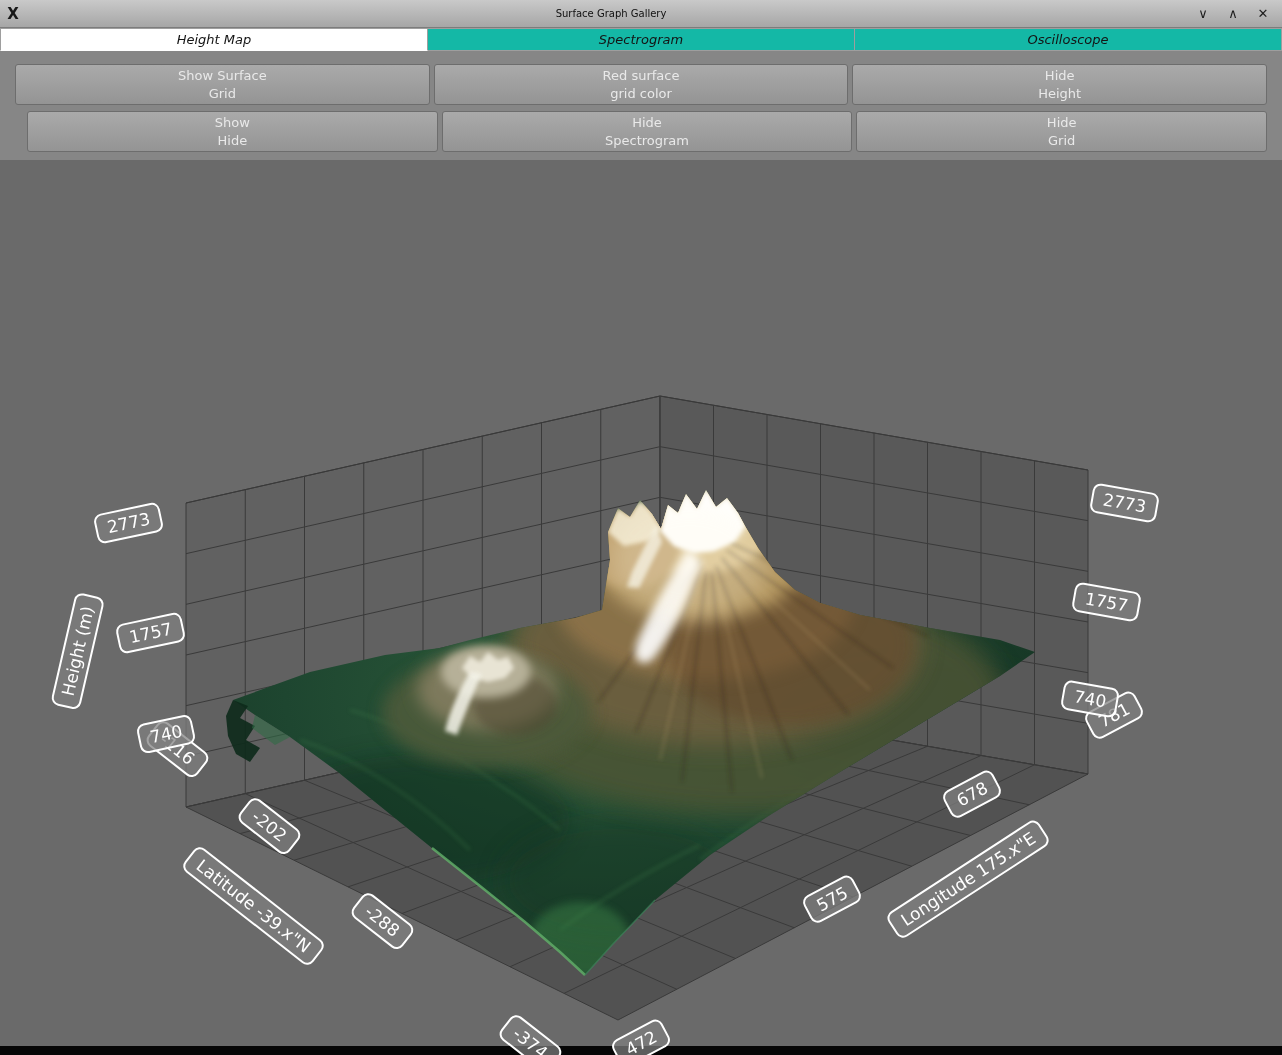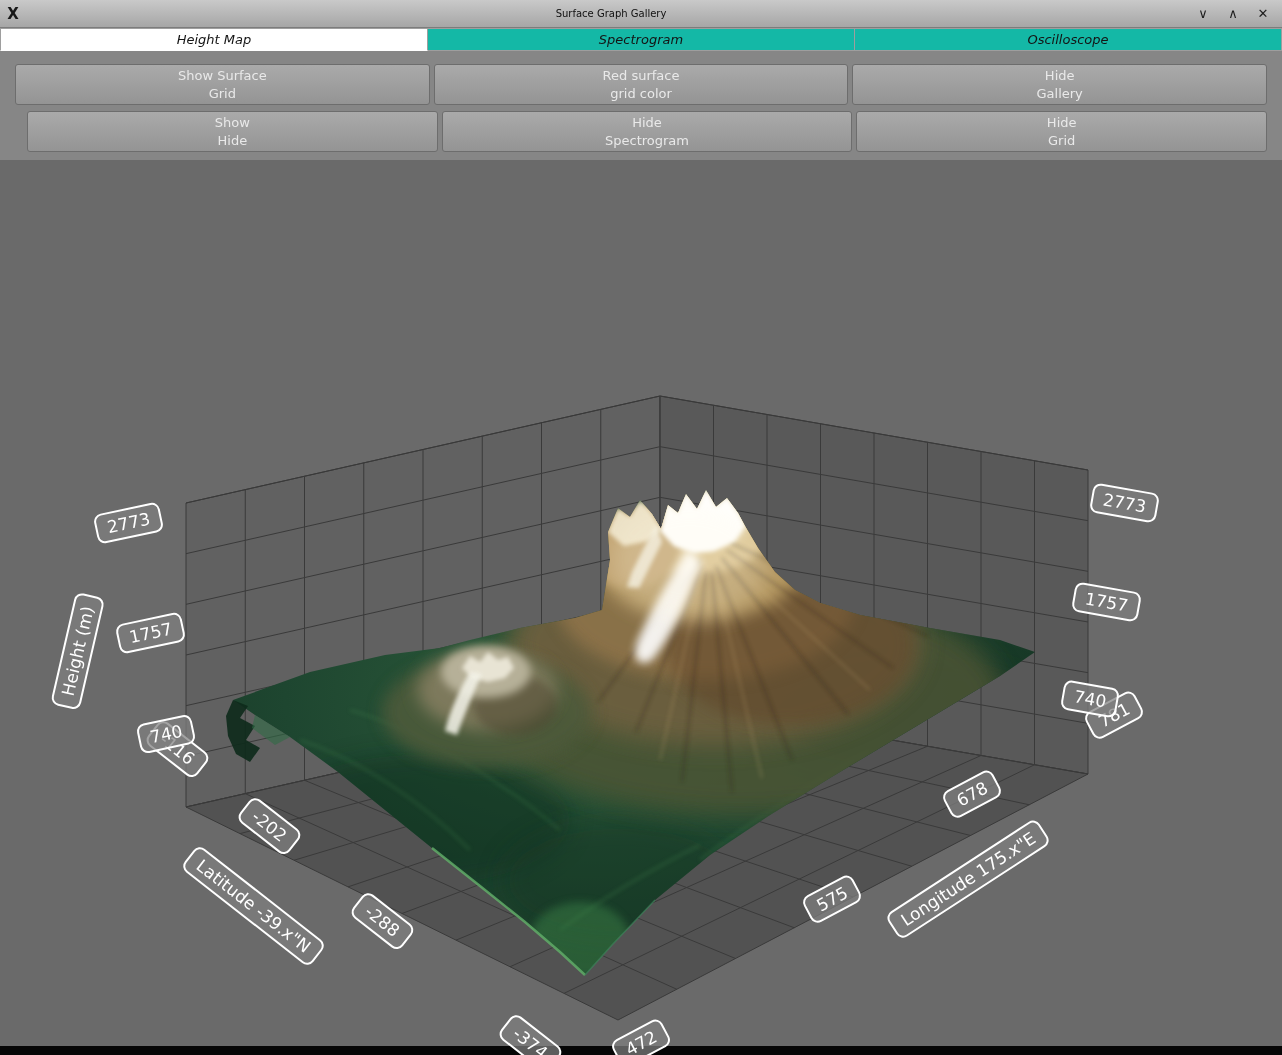--- a/index.html
+++ b/index.html
@@ -66,21 +66,21 @@
       <button class="tool-btn">
         <span>Show Surface</span>
         <span>Grid</span>
       </button>
       <button class="tool-btn">
         <span>Red surface</span>
         <span>grid color</span>
       </button>
       <button class="tool-btn">
         <span>Hide</span>
-        <span>Gallery</span>
+        <span>Height</span>
       </button>
     </div>
     <div class="btn-row r2">
       <button class="tool-btn">
         <span>Show</span>
         <span>Hide</span>
       </button>
       <button class="tool-btn">
         <span>Hide</span>
         <span>Spectrogram</span>

